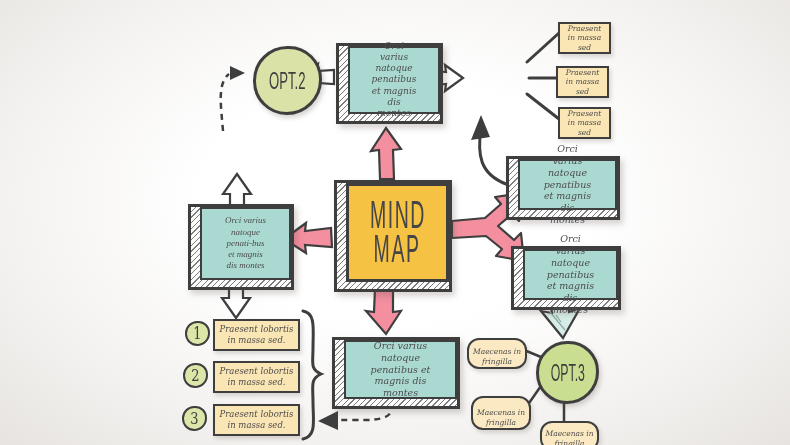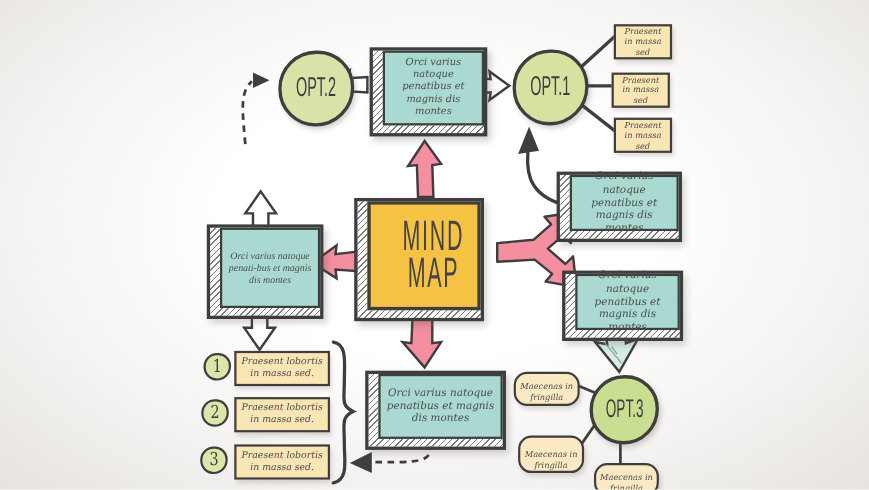--- a/index.html
+++ b/index.html
@@ -13,22 +13,22 @@
     color:#4d4d4d; text-align:center; line-height:1.25;
   }
   
   .sketch3d {
     position:absolute; border:3px solid #3e3e3e;
     background: repeating-linear-gradient(135deg, #fcfcfc 0 3px, #7d7d7d 3px 4px);
     box-shadow: 3px 4px 6px rgba(90,80,70,.25);
   }
   .sketch3d .inner {
     position:absolute; left:9px; top:0; right:0; bottom:7px;
-    border:2px solid #3e3e3e; display:flex; align-items:center; justify-content:flex-end;
-    padding:2px 4px; box-sizing:border-box;
+    border:2px solid #3e3e3e; display:flex; align-items:center; justify-content:center;
+    padding:2px 22px; box-sizing:border-box;
   }
   .teal .inner { background:#aad9d1; }
   .tealtxt { font-size:9.5px; }
   
   .note {
     position:absolute; background:#fae5b4; border:2.5px solid #3e3e3e;
     display:flex; align-items:center; justify-content:center; box-sizing:border-box;
     box-shadow: 2px 3px 4px rgba(90,80,70,.2); padding:14px 3px;
   }
   .bubble {
@@ -92,34 +92,31 @@
 
     <path d="M380,179 L379,150 L371,151 L386,128 L401,149 L393,150 L394,179 Z" fill="#f48fa0" stroke="#3e3e3e" stroke-width="2.2"></path>
     <path d="M284,239 L306,223 L305,231 L331,228 L332,247 L305,245 L306,253 Z" fill="#f48fa0" stroke="#3e3e3e" stroke-width="2.2"></path>
     <path d="M375,288 L374,312 L366,311 L386,334 L401,311 L393,312 L393,288 Z" fill="#f48fa0" stroke="#3e3e3e" stroke-width="2.2"></path>
     <path d="M452,221 L485,218 L501,204 L495,197 L523,193 L519,221 L512,214 L498,226 L514,240 L521,233 L524,261 L496,256 L502,249 L486,236 L452,238 Z" fill="#f48fa0" stroke="#3e3e3e" stroke-width="2.2" stroke-linejoin="round"></path>
 
     <path d="M550,299 L552,313 L541,311 L563,338 L580,308 L569,312 L568,299 Z" fill="#d7ece7" stroke="#3e3e3e" stroke-width="2.2"></path>
     <path d="M553,303 L566,301 M553,308 L567,306 M556,315 L561,322 M550,312 L565,330" stroke="#8aa9a3" stroke-width="1.2" fill="none"></path>
   </svg>
 
-  <div class="sketch3d" style="left:322px; top:180px; width:112px; height:106px;">
+  <div class="sketch3d" style="left:334px; top:180px; width:112px; height:106px;">
     <div class="inner" style="background:#f6c244; border-width:3px;">
       <div class="title-wrap">
         <div class="title-line">MIND</div>
         <div class="title-line">MAP</div>
       </div>
     </div>
   </div>
 
   <div class="opt" style="left:253px; top:46px; width:63px; height:63px; background:#dbe2a8;">
     <span class="opt-label">OPT.2</span>
-  </div>
-  <div class="opt" style="left:466px; top:45px; width:63px; height:63px; background:#d6e2a0;">
-    <span class="opt-label">OPT.1</span>
   </div>
   <div class="opt" style="left:536px; top:341px; width:57px; height:57px; background:#cade92;text-align:center;">
     <span class="opt-label" style="font-size:15px;">OPT.3</span>
   </div>
 
   <div class="sketch3d teal" style="left:336px; top:43px; width:101px; height:75px;">
     <div class="inner">
         <span class="hand tealtxt" style="font-size:9px;">Orci varius natoque penatibus et magnis dis montes</span>
       </div>
   </div>

